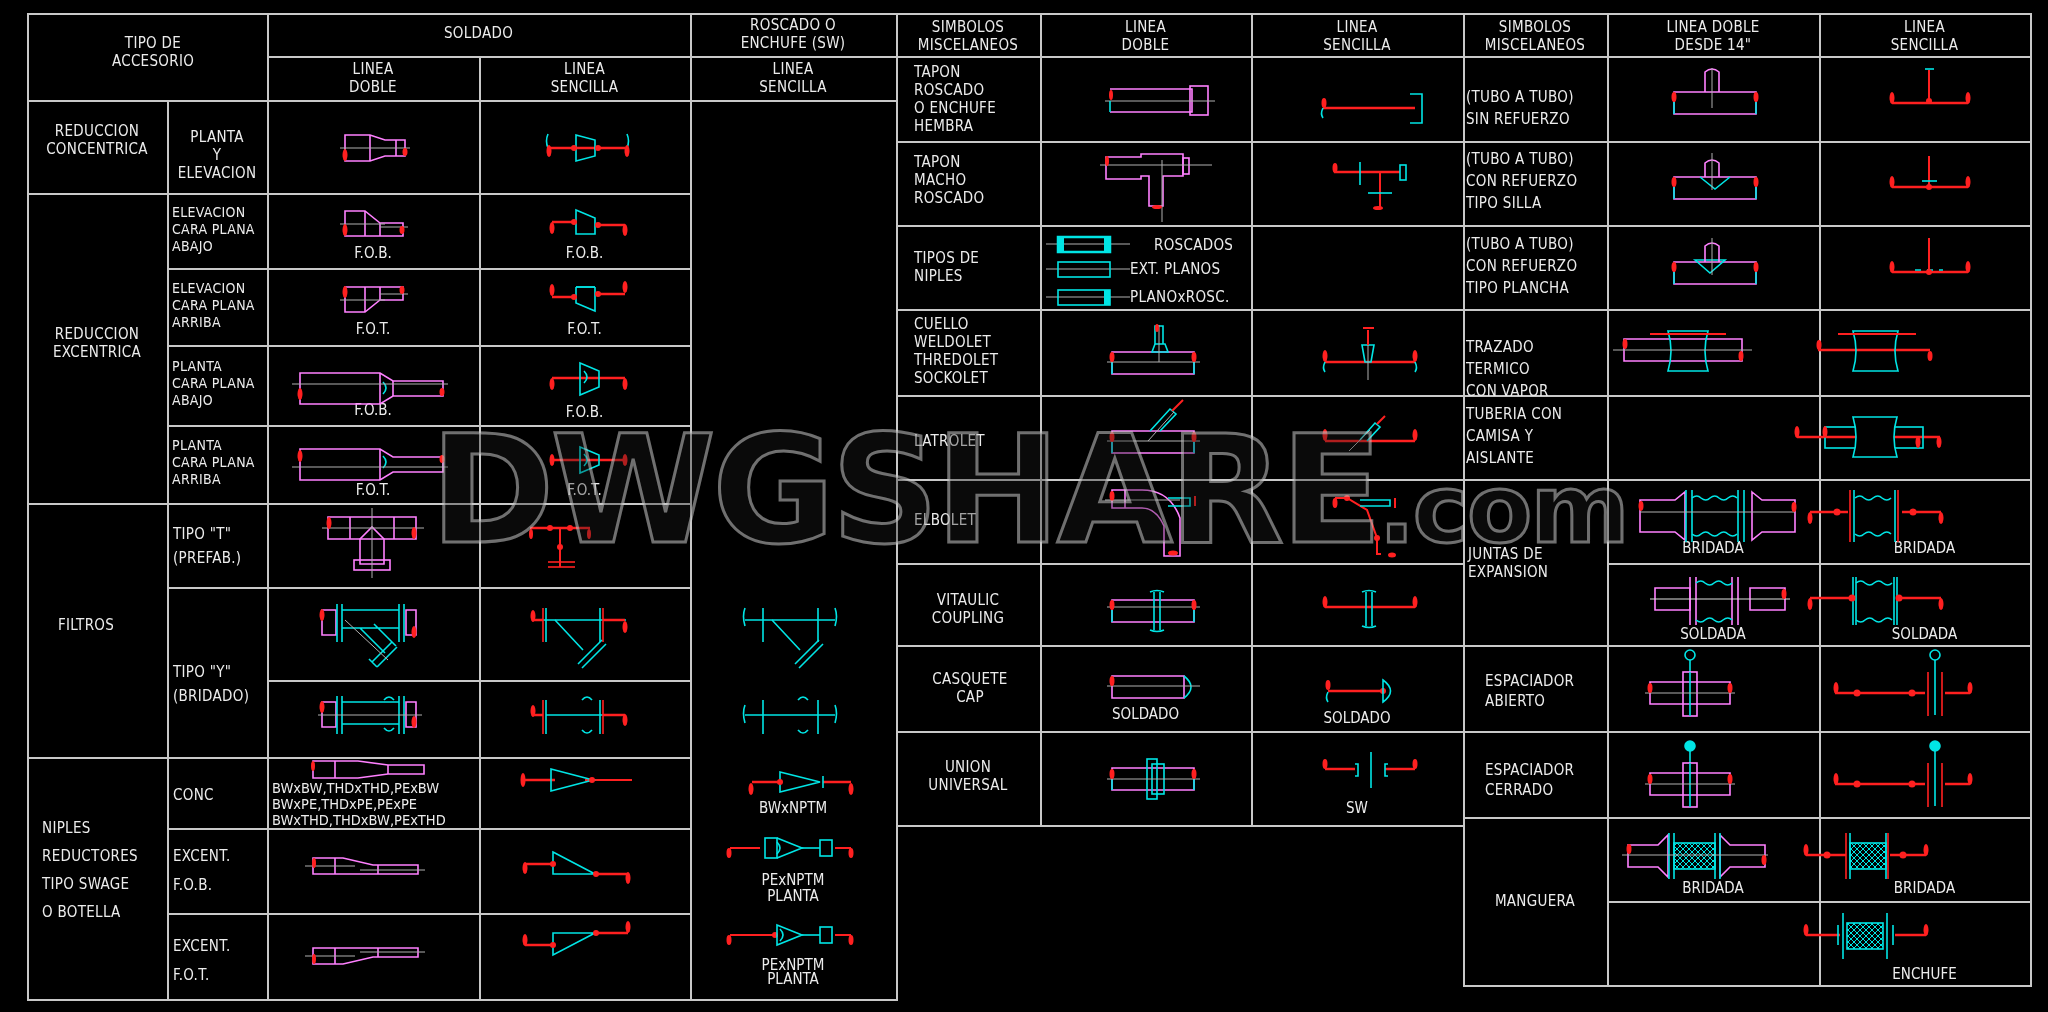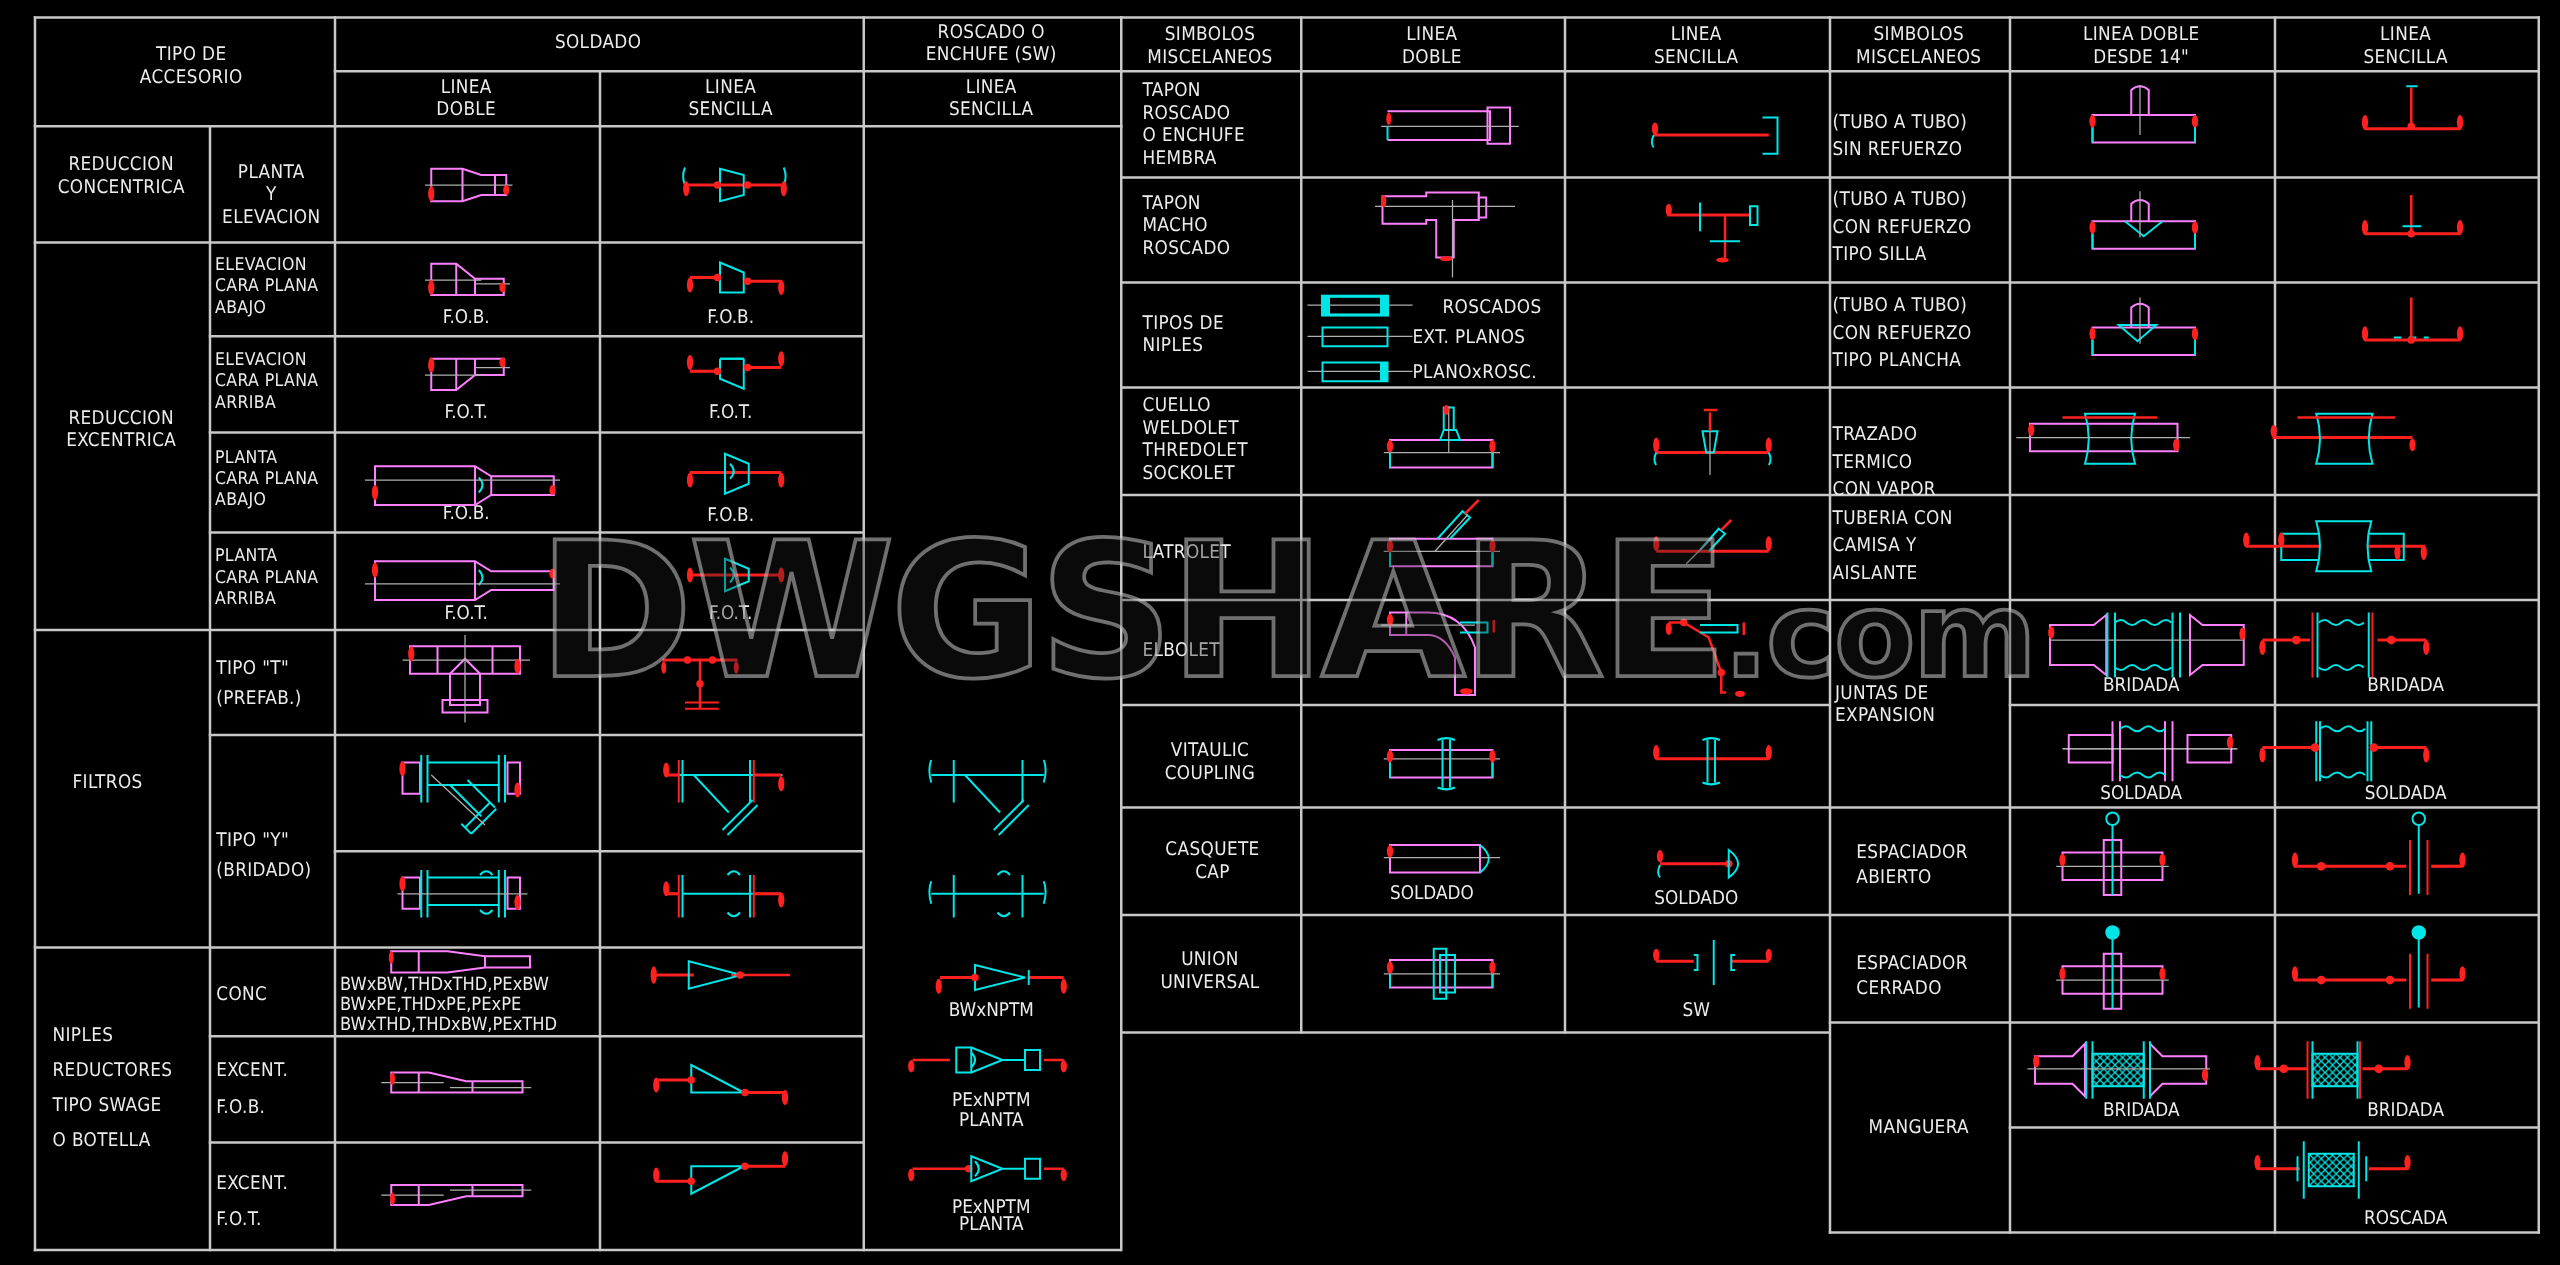--- a/index.html
+++ b/index.html
@@ -207,21 +207,21 @@
 <div class="t" style="left:1485px;top:760px;width:120px;line-height:20px">ESPACIADOR
 CERRADO</div>
 <div class="t c" style="left:1463px;top:892px;width:144px">MANGUERA</div>
 
 <div class="cap" style="left:1607px;top:540px;width:212px">BRIDADA</div>
 <div class="cap" style="left:1819px;top:540px;width:211px">BRIDADA</div>
 <div class="cap" style="left:1607px;top:626px;width:212px">SOLDADA</div>
 <div class="cap" style="left:1819px;top:626px;width:211px">SOLDADA</div>
 <div class="cap" style="left:1607px;top:880px;width:212px">BRIDADA</div>
 <div class="cap" style="left:1819px;top:880px;width:211px">BRIDADA</div>
-<div class="cap" style="left:1819px;top:966px;width:211px">ROSCADA</div>
+<div class="cap" style="left:1819px;top:966px;width:211px">ENCHUFE</div>
 
 <svg width="2048" height="1012" style="position:absolute;left:0;top:0" fill="none" stroke-width="1.6">
   <defs>
     <g id="weldL">
         <ellipse cx="0" cy="0" rx="2.5" ry="6" fill="#ff2020" stroke="none"></ellipse>
       </g>
   </defs>
 
   <g stroke="#ff80ff">
     <path d="M345 135 h25 l15 5 h20 v16 h-20 l-15 5 h-25 z"></path>

